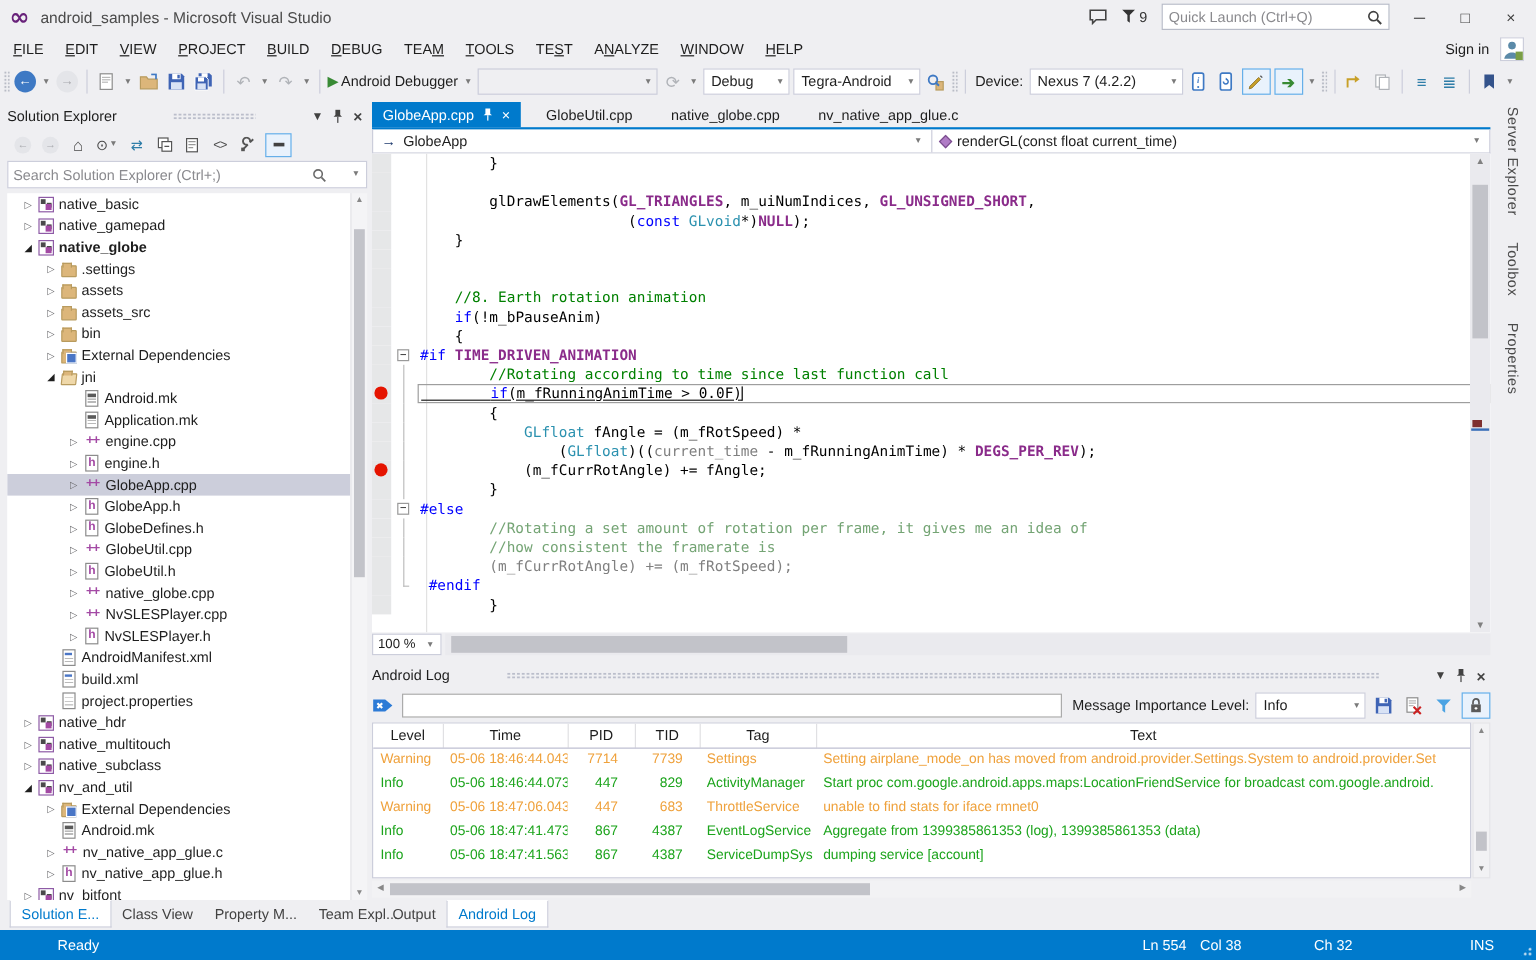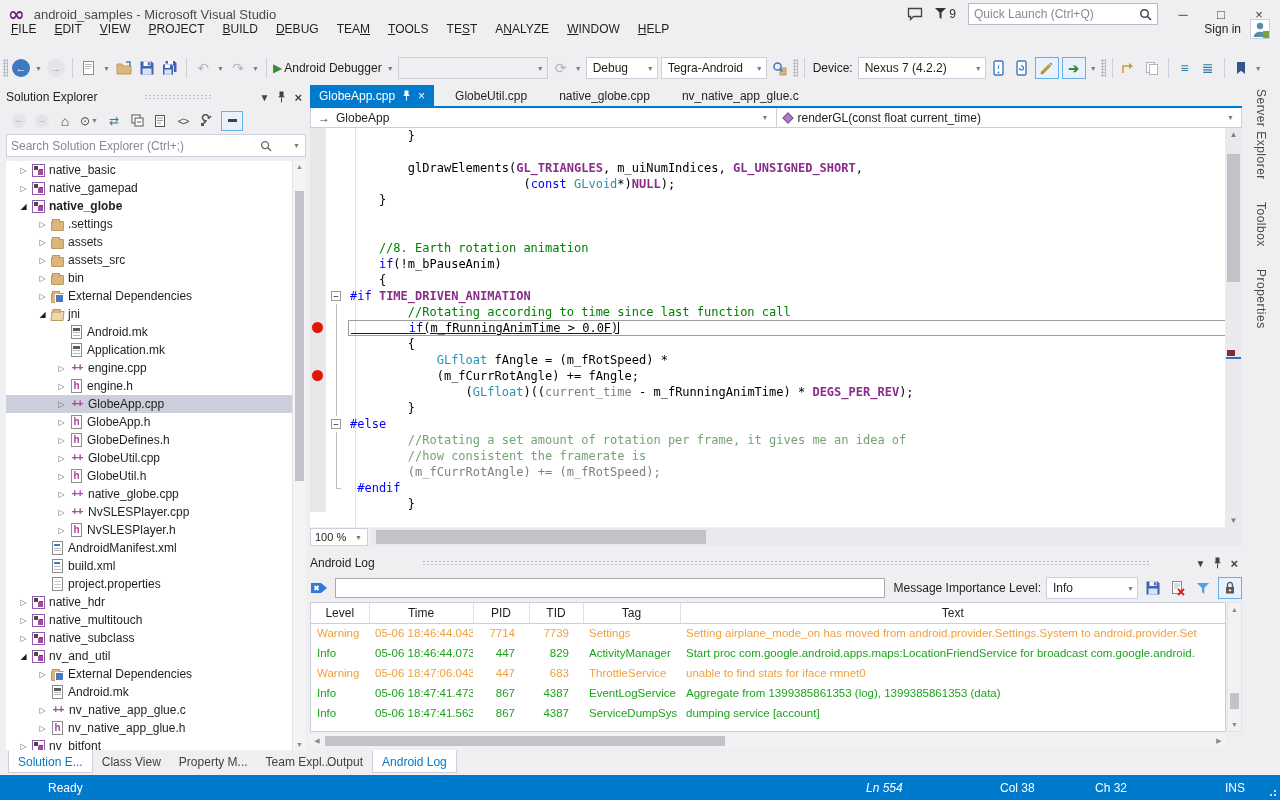--- a/index.html
+++ b/index.html
@@ -13,21 +13,21 @@
 .titlebar{left:0;top:0;width:1280px;height:28px;display:flex;align-items:center;}
 .vs-logo{font:bold 20px/24px "DejaVu Sans",sans-serif;color:#68217A;margin:0 9px 0 8px;}
 .title-text{font-size:13px;color:#4B4B4B;}
 .tb-right{margin-left:auto;display:flex;align-items:center;gap:12px;padding-right:8px;}
 .notif{display:flex;align-items:center;gap:3px;font-size:12px;color:#333;}
 .ql-box{display:flex;align-items:center;width:190px;height:22px;background:#fff;border:1px solid #B8BCC8;padding:0 5px;gap:22px;}
 .ql-box input{flex:1;border:none;outline:none;font-size:12px;color:#333;min-width:0;}
 .winbtn{font-size:13px;color:#3E3E3E;width:26px;text-align:center;}
 
 
-.menubar{left:0;top:16px;width:1280px;height:26px;display:flex;align-items:center;}
+.menubar{left:0;top:28px;width:1280px;height:26px;display:flex;align-items:center;}
 #menu-items{display:flex;padding-left:2px;}
 .menu-item{padding:5px 9px;font-size:12px;color:#1E1E1E;white-space:nowrap;}
 .menu-right{margin-left:auto;display:flex;align-items:center;gap:9px;padding-right:10px;}
 
 
 .toolbar{left:0;top:54px;width:1280px;height:28px;display:flex;align-items:center;gap:3px;padding-left:3px;}
 .grip{width:5px;height:18px;background-image:radial-gradient(circle,#B9BCC6 1px,transparent 1.2px);background-size:3px 3px;}
 .tsep{width:1px;height:20px;background:#CCCEDB;margin:0 3px;}
 .tbtn{height:22px;min-width:20px;display:flex;align-items:center;justify-content:center;}
 .tcaret{font-size:7px;color:#7A7A7A;width:9px;text-align:center;}
@@ -717,34 +717,34 @@
           <span class="cc"><span class="tk-p">        {</span></span>
         </div>
         <div class="cl">
           <span class="bpm"></span>
           <span class="fm">
             <span class="fline"></span>
           </span>
           <span class="cc"><span class="tk-p">            </span><span class="tk-t">GLfloat</span><span class="tk-p"> fAngle = (m_fRotSpeed) *</span></span>
         </div>
         <div class="cl">
+          <span class="bpm"></span>
+          <span class="fm">
+            <span class="fline"></span>
+          </span>
+          <span class="cc"><span class="tk-p">                (</span><span class="tk-t">GLfloat</span><span class="tk-p">)((</span><span class="tk-g">current_time</span><span class="tk-p"> - m_fRunningAnimTime) * </span><span class="tk-m">DEGS_PER_REV</span><span class="tk-p">);</span></span>
+        </div>
+        <div class="cl">
           <span class="bpm">
             <span class="bp-dot"></span>
           </span>
           <span class="fm">
             <span class="fline"></span>
           </span>
           <span class="cc"><span class="tk-p">            (m_fCurrRotAngle) += fAngle;</span></span>
-        </div>
-        <div class="cl">
-          <span class="bpm"></span>
-          <span class="fm">
-            <span class="fline"></span>
-          </span>
-          <span class="cc"><span class="tk-p">                (</span><span class="tk-t">GLfloat</span><span class="tk-p">)((</span><span class="tk-g">current_time</span><span class="tk-p"> - m_fRunningAnimTime) * </span><span class="tk-m">DEGS_PER_REV</span><span class="tk-p">);</span></span>
         </div>
         <div class="cl">
           <span class="bpm"></span>
           <span class="fm">
             <span class="fline"></span>
           </span>
           <span class="cc"><span class="tk-p">        }</span></span>
         </div>
         <div class="cl">
           <span class="bpm"></span>
@@ -954,18 +954,18 @@
       <div class="btab">Team Expl...</div>
     </div>
   <div class="btabs" id="log-tabs" style="left:318px;">
       <div class="btab">Output</div>
       <div class="btab active">Android Log</div>
     </div>
 </div>
 
 <div class="abs status">
   <span class="st" style="left:20px;margin-left:28px;">Ready</span>
-  <span class="st" style="left:866px;font-style:italic;">Ln 554</span>
+  <span class="st" style="left:952px;">Ln 554</span>
   <span class="st" style="left:1000px;">Col 38</span>
   <span class="st" style="left:1095px;">Ch 32</span>
   <span class="st" style="left:1225px;">INS</span>
   <span class="stgrip"></span>
 </div>
 
 </body></html>

